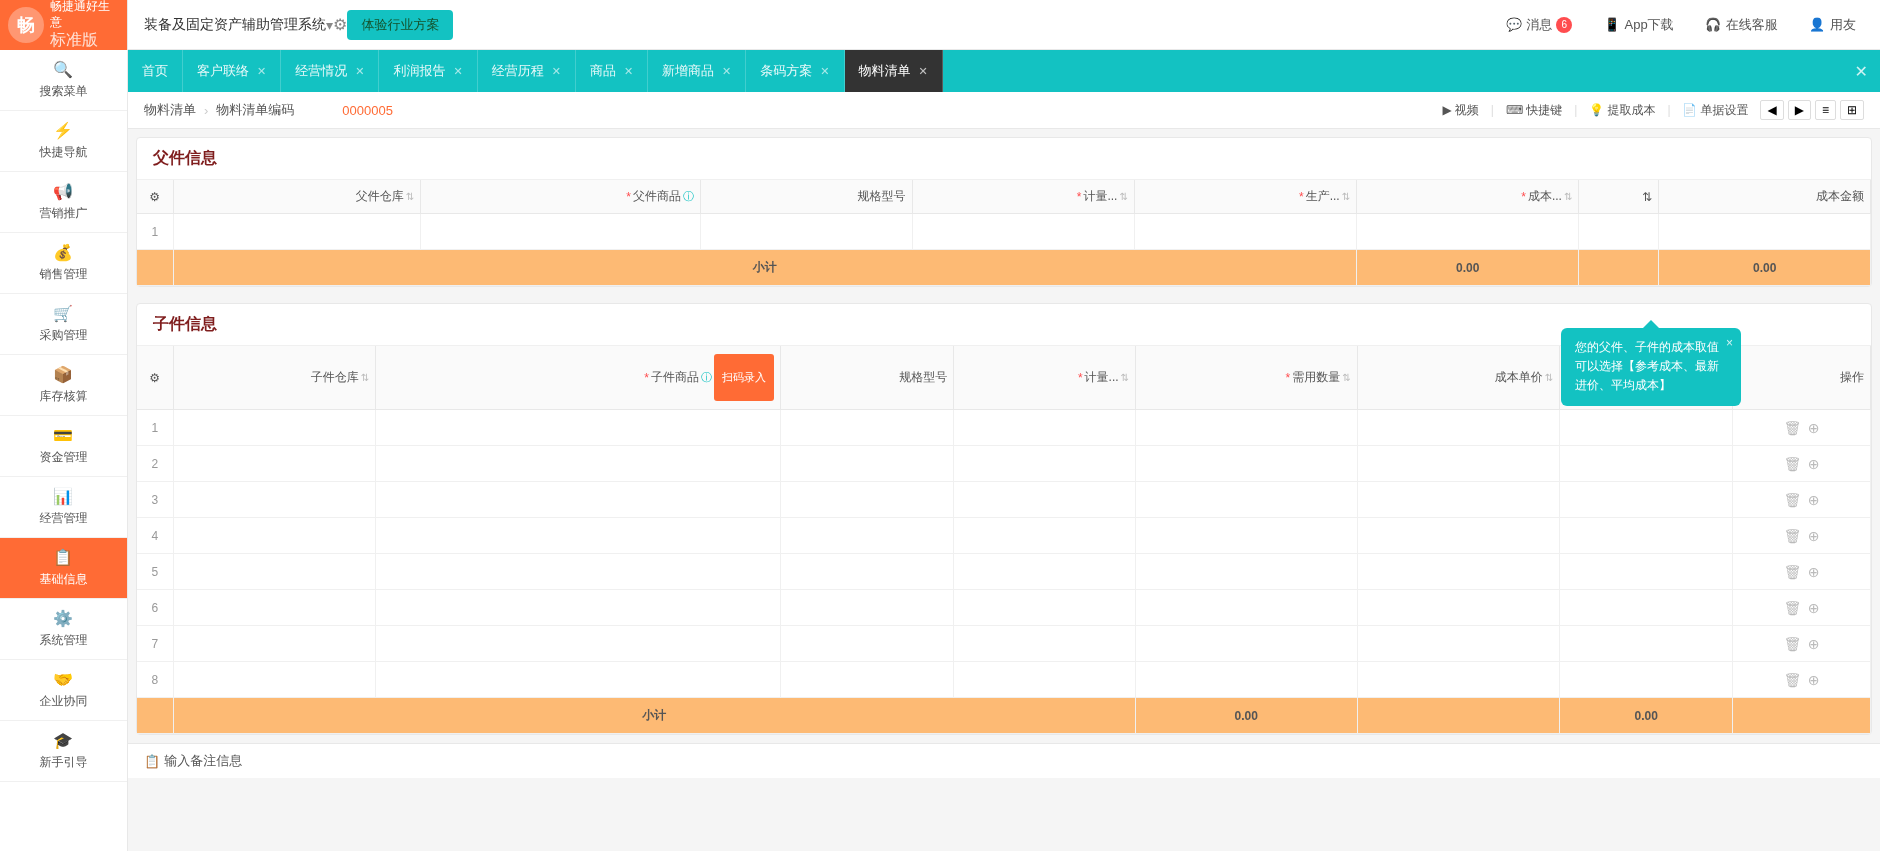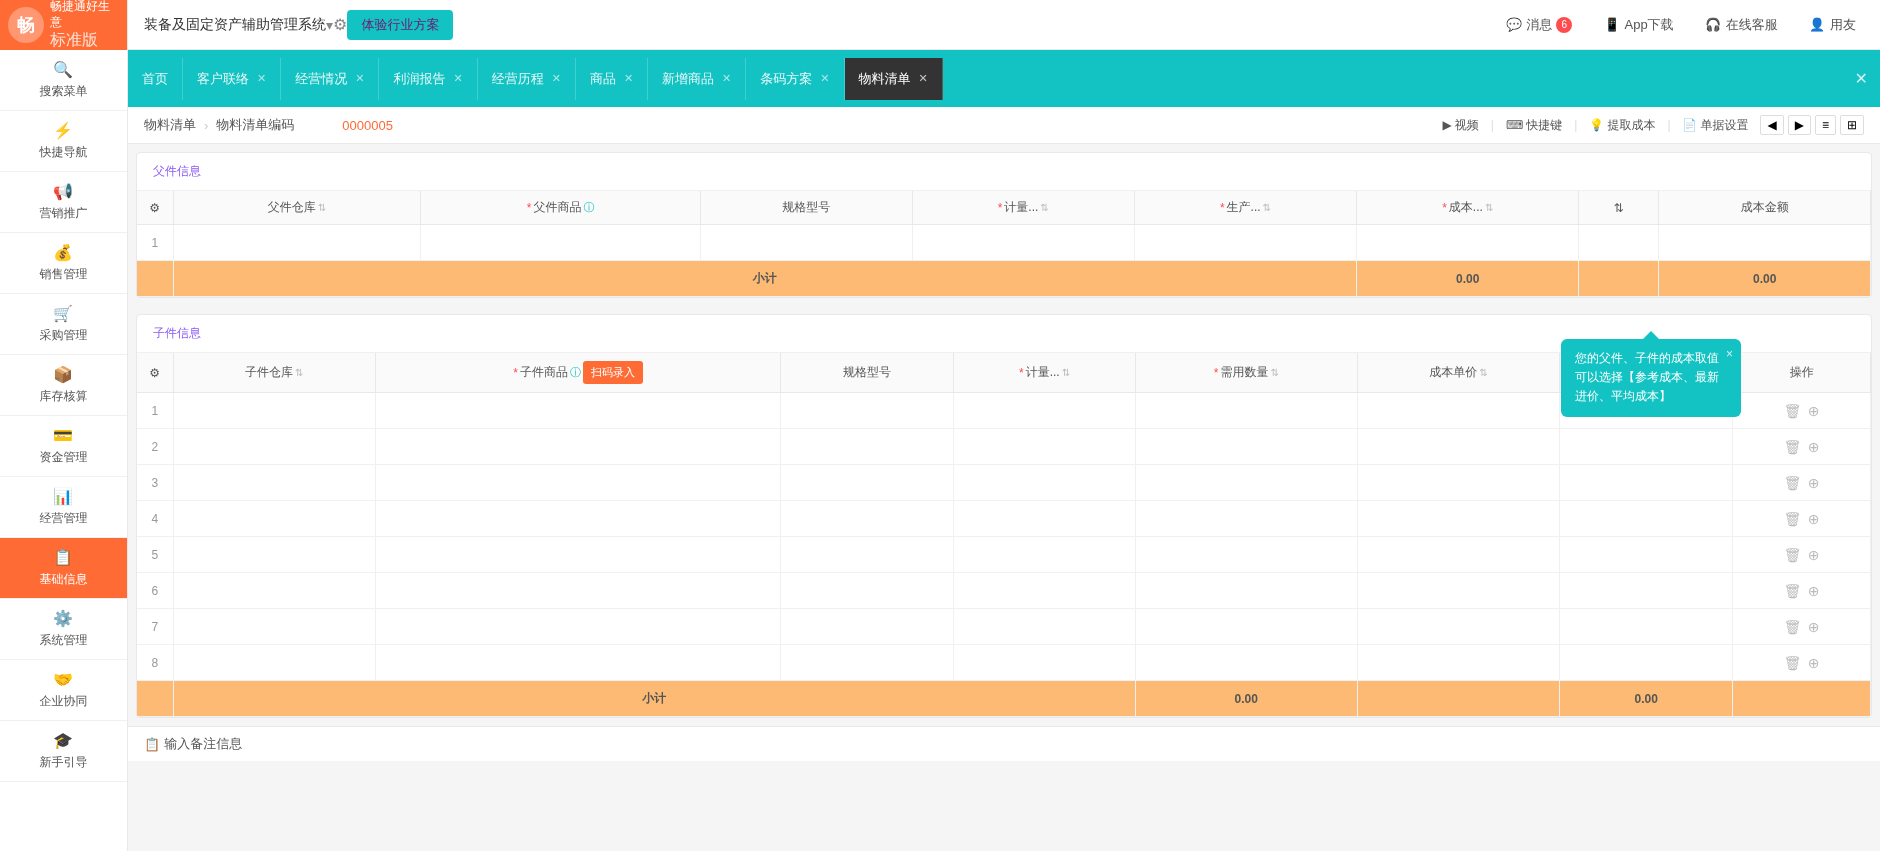--- a/index.html
+++ b/index.html
@@ -75,34 +75,34 @@
       border-radius: 50%;
       width: 16px;
       height: 16px;
       font-size: 10px;
       display: flex;
       align-items: center;
       justify-content: center;
     }
     .trial-btn {
       background: #13c2c2;
-      color: #701a75;
+      color: #14532d;
       padding: 6px 14px;
       border-radius: 4px;
       cursor: pointer;
       font-size: 13px;
     }
     .settings-icon { font-size: 16px; color: #888; cursor: pointer; }
 
     
     .nav-tabs {
       background: #13c2c2;
       display: flex;
       align-items: center;
-      height: 57px;
+      height: 42px;
       padding: 0 0;
       overflow-x: auto;
       flex-shrink: 0;
     }
     .nav-tab {
       padding: 0 14px;
       height: 42px;
       display: flex;
       align-items: center;
       color: rgba(255,255,255,0.9);
@@ -144,36 +144,36 @@
 
     
     .section {
       background: #fff;
       margin: 8px;
       border-radius: 4px;
       border: 1px solid #e8e8e8;
     }
     .section-title {
       padding: 10px 16px;
-      font-weight: 400;
-      font-size: 12px;
-      color: #8b5cf6;
+      font-weight: 700;
+      font-size: 16px;
+      color: #7f1d1d;
       border-bottom: 1px solid #f0f0f0;
     }
 
     
     .data-table {
       width: 100%;
       border-collapse: collapse;
       font-size: 12px;
     }
     .data-table th {
       background: #fafafa;
       padding: 8px 6px;
-      text-align: center;
+      text-align: right;
       border-right: 1px solid #e8e8e8;
       border-bottom: 1px solid #e8e8e8;
       color: #555;
       font-weight: 500;
       white-space: nowrap;
     }
     .data-table th:first-child { width: 36px; text-align: center; }
     .data-table td {
       padding: 6px;
       border-right: 1px solid #f0f0f0;
@@ -189,21 +189,21 @@
     }
     .required { color: #ff4d4f; }
     .th-sort { display: inline-flex; align-items: center; gap: 2px; }
     .sort-icon { color: #bbb; font-size: 10px; }
     .gear-th { cursor: pointer; color: #888; }
 
     
     .scan-btn {
       background: #ff6b35;
       color: white;
-      padding: 4px 8px;
+      padding: 16px 8px;
       border-radius: 3px;
       font-size: 11px;
       cursor: pointer;
       white-space: nowrap;
     }
 
     
     .action-icons { display: flex; gap: 6px; align-items: center; justify-content: center; }
     .action-icon { color: #bbb; cursor: pointer; font-size: 14px; }
 

